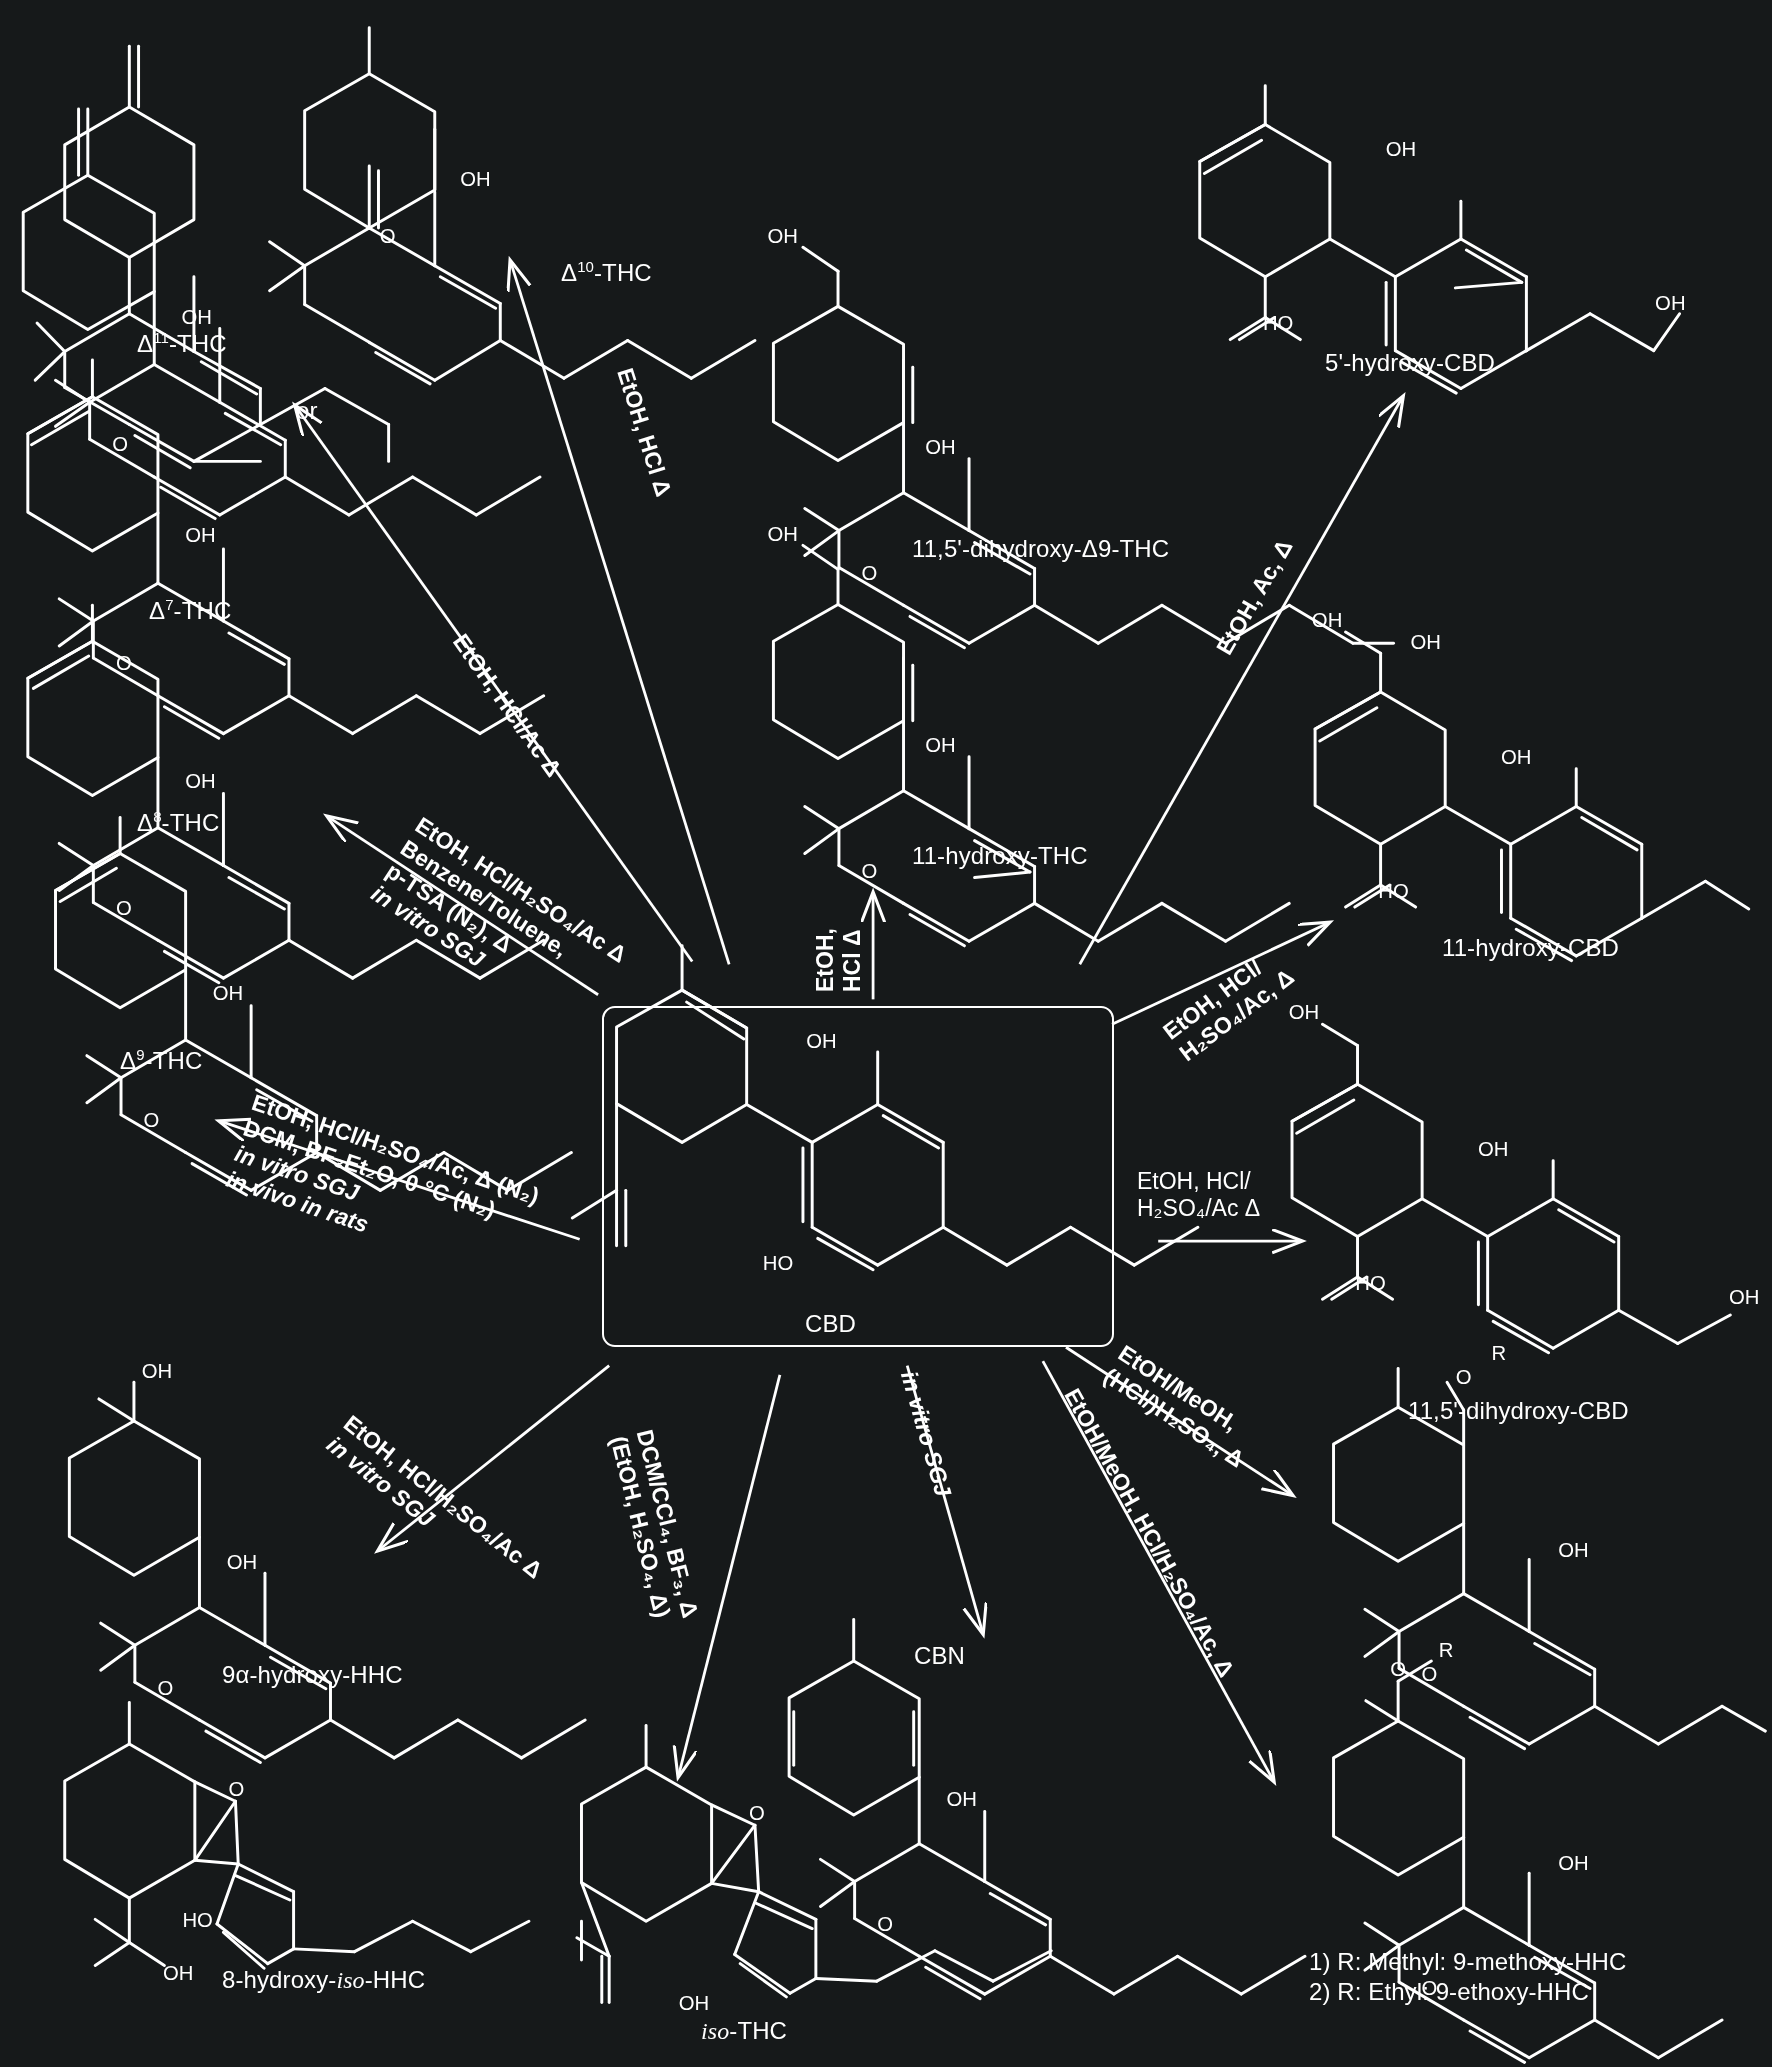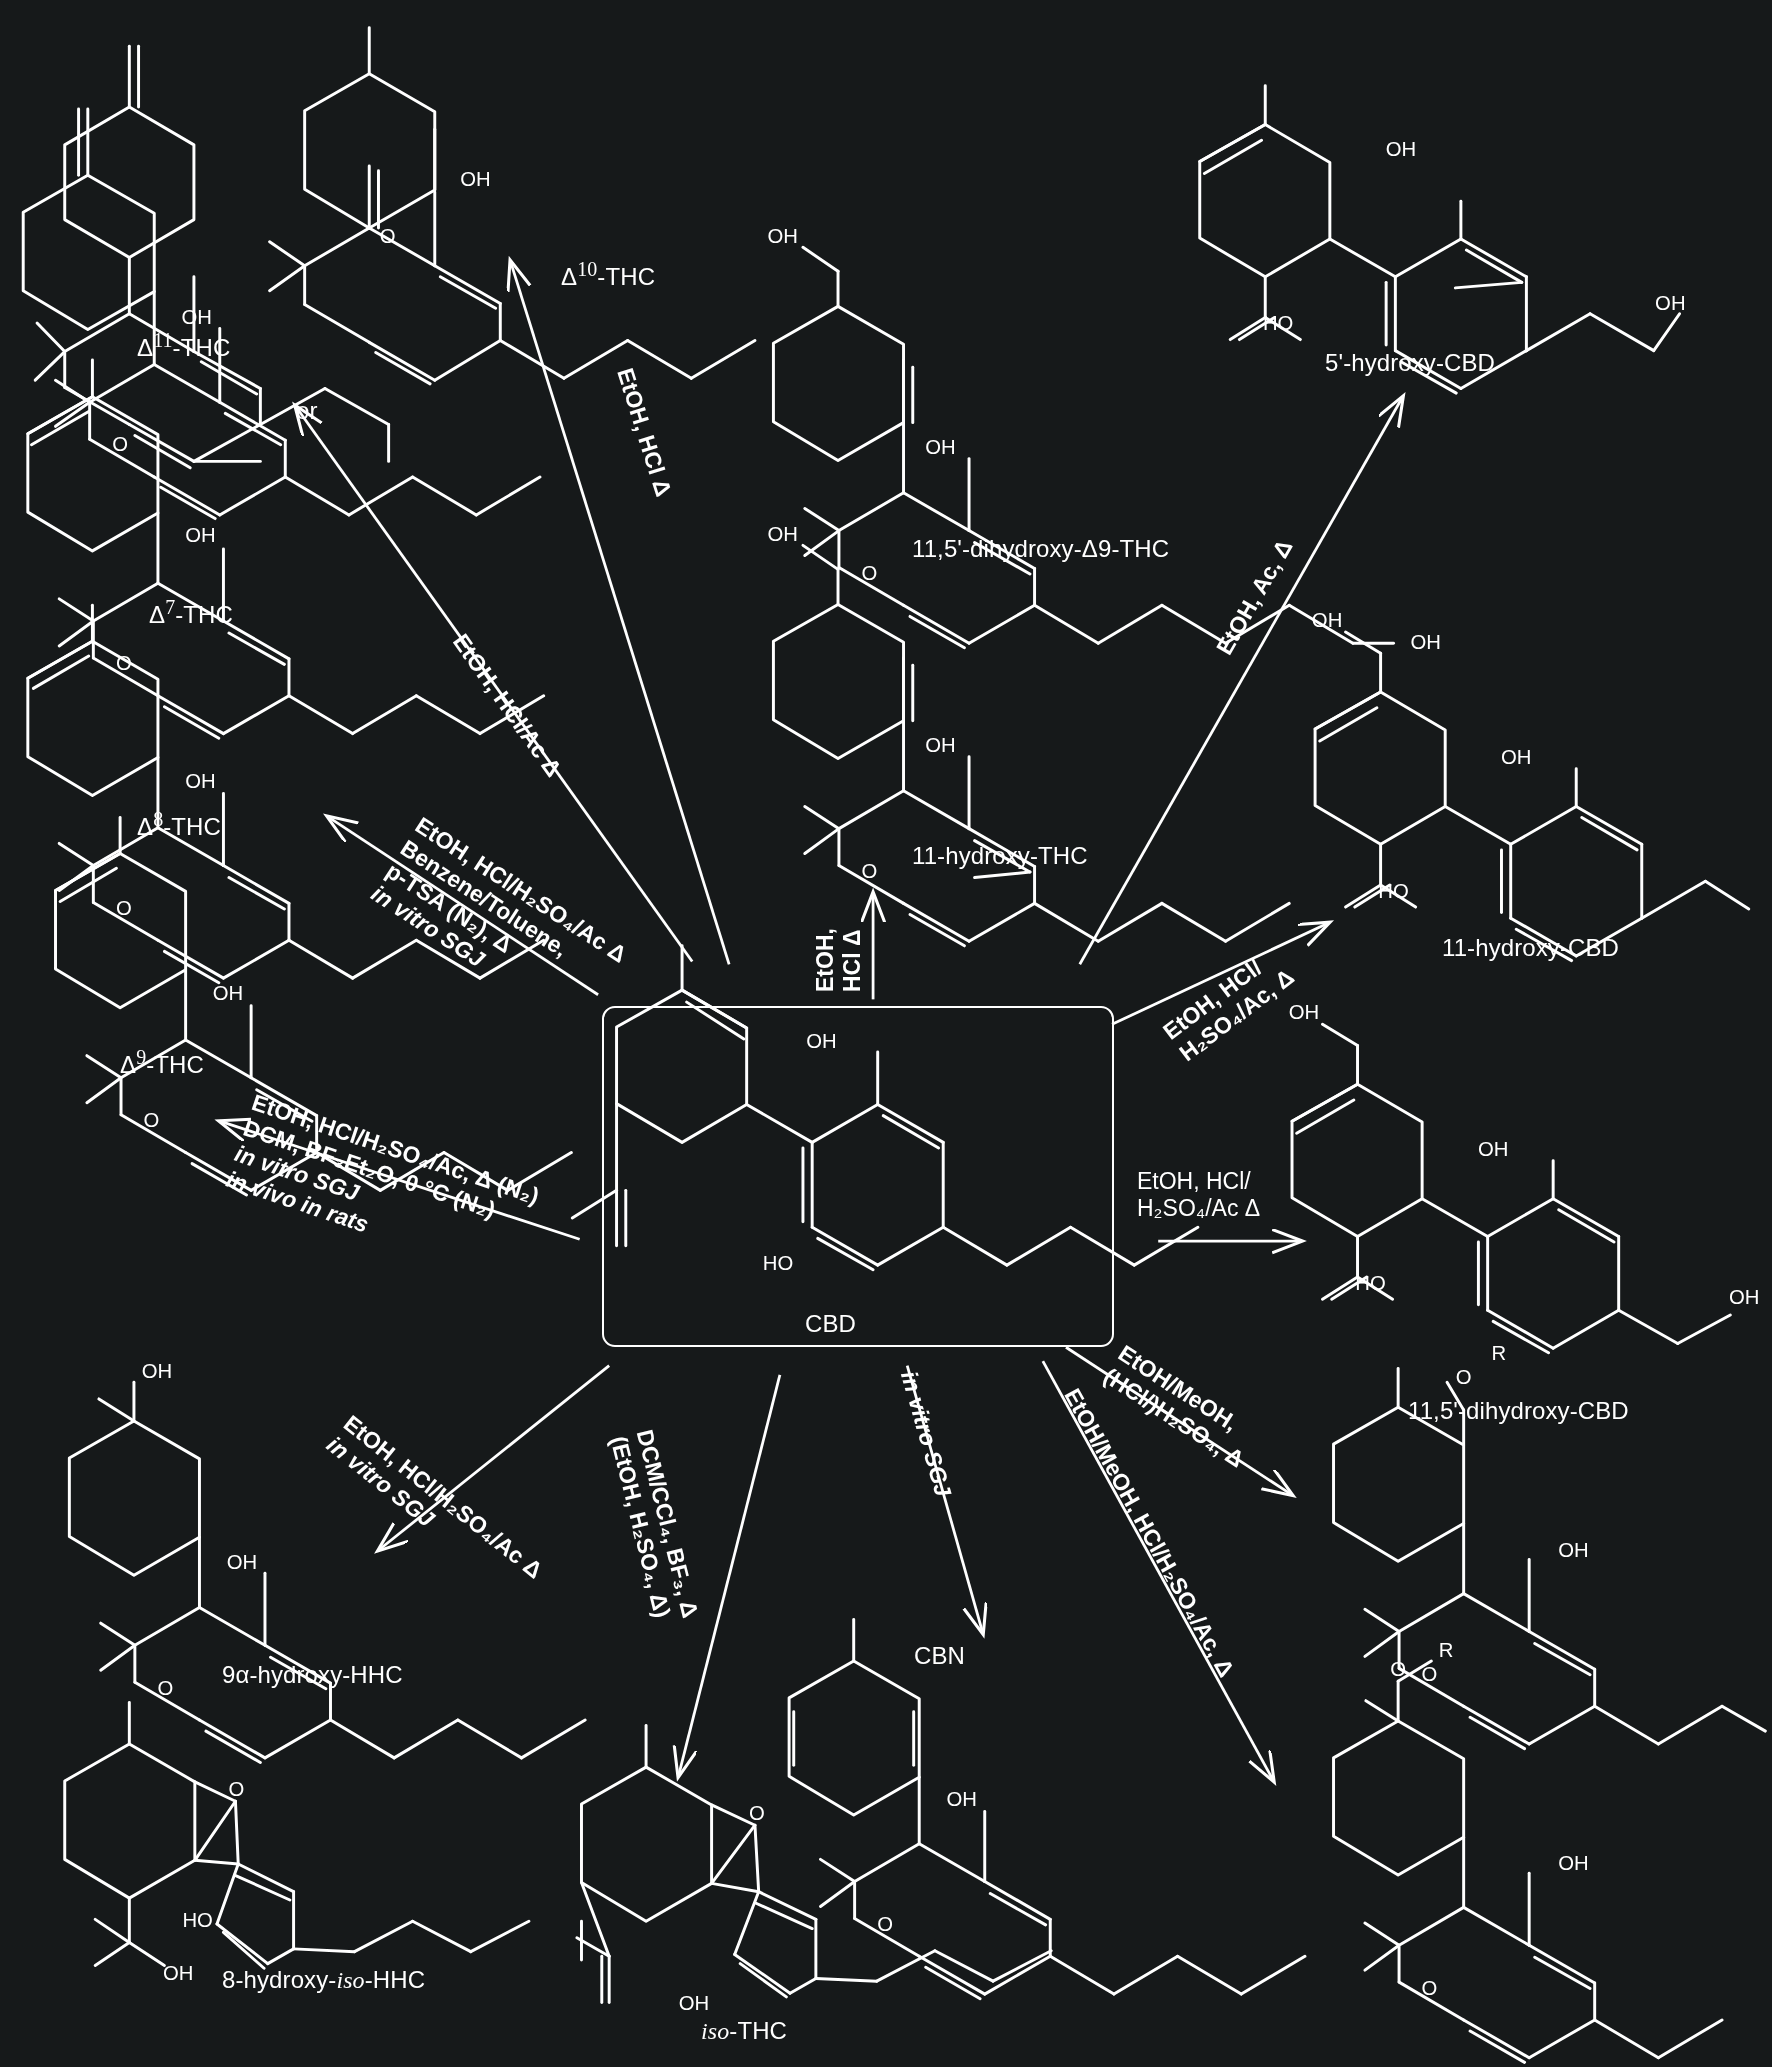--- a/index.html
+++ b/index.html
@@ -34,21 +34,21 @@
     text-anchor:middle;
     dominant-baseline:middle;
   }
   .cmpd-label{
     position:absolute;
     color:#fff;
     font-size:24px;
     white-space:nowrap;
     letter-spacing:0.1px;
   }
-  .cmpd-label sup{font-size:20px;font-family:Liberation Serif, serif;}
+  .cmpd-label sup{font-size:15px;}
   .cmpd-label i{font-style:italic;font-family:Liberation Serif, serif;}
   .rxn-label{
     position:absolute;
     color:#fff;
     font-size:23px;
     white-space:nowrap;
     line-height:1.18;
     font-weight:bold;
     transform-origin:left top;
   }
@@ -599,20 +599,24 @@
   <div class="cmpd-label" style="left:912px;top:535px;">11,5'-dihydroxy-Δ9-THC</div>
   <div class="cmpd-label" style="left:912px;top:842px;">11-hydroxy-THC</div>
   <div class="cmpd-label" style="left:1325px;top:349px;">5'-hydroxy-CBD</div>
   <div class="cmpd-label" style="left:1442px;top:934px;">11-hydroxy-CBD</div>
   <div class="cmpd-label" style="left:1408px;top:1397px;">11,5'-dihydroxy-CBD</div>
   <div class="cmpd-label" style="left:805px;top:1290px;margin-top:20px;">CBD</div>
   <div class="cmpd-label" style="left:914px;top:1642px;">CBN</div>
   <div class="cmpd-label" style="left:701px;top:2017px;"><i>iso</i>-THC</div>
   <div class="cmpd-label" style="left:222px;top:1661px;">9α-hydroxy-HHC</div>
   <div class="cmpd-label" style="left:222px;top:1966px;">8-hydroxy-<i>iso</i>-HHC</div>
+  <div class="cmpd-label two-line" style="left:1309px;top:1947px;">
+    <span>1) R: Methyl: 9-methoxy-HHC</span><br>
+    <span>2) R: Ethyl: 9-ethoxy-HHC</span>
+  </div>
 
   <div class="rxn-label" style="left:637px;top:365px;transform:rotate(72.5deg);">EtOH, HCl Δ</div>
 
   <div class="rxn-label" style="left:469px;top:629px;transform:rotate(54.5deg);">EtOH, HCl/Ac Δ</div>
 
   <div class="rxn-label" style="left:425px;top:812px;transform:rotate(33deg);">
     <span>EtOH, HCl/H₂SO₄/Ac Δ</span><br>
     <span>Benzene/Toluene,</span><br>
     <span>p-TSA (N₂), Δ</span><br>
     <i>in vitro SGJ</i>

